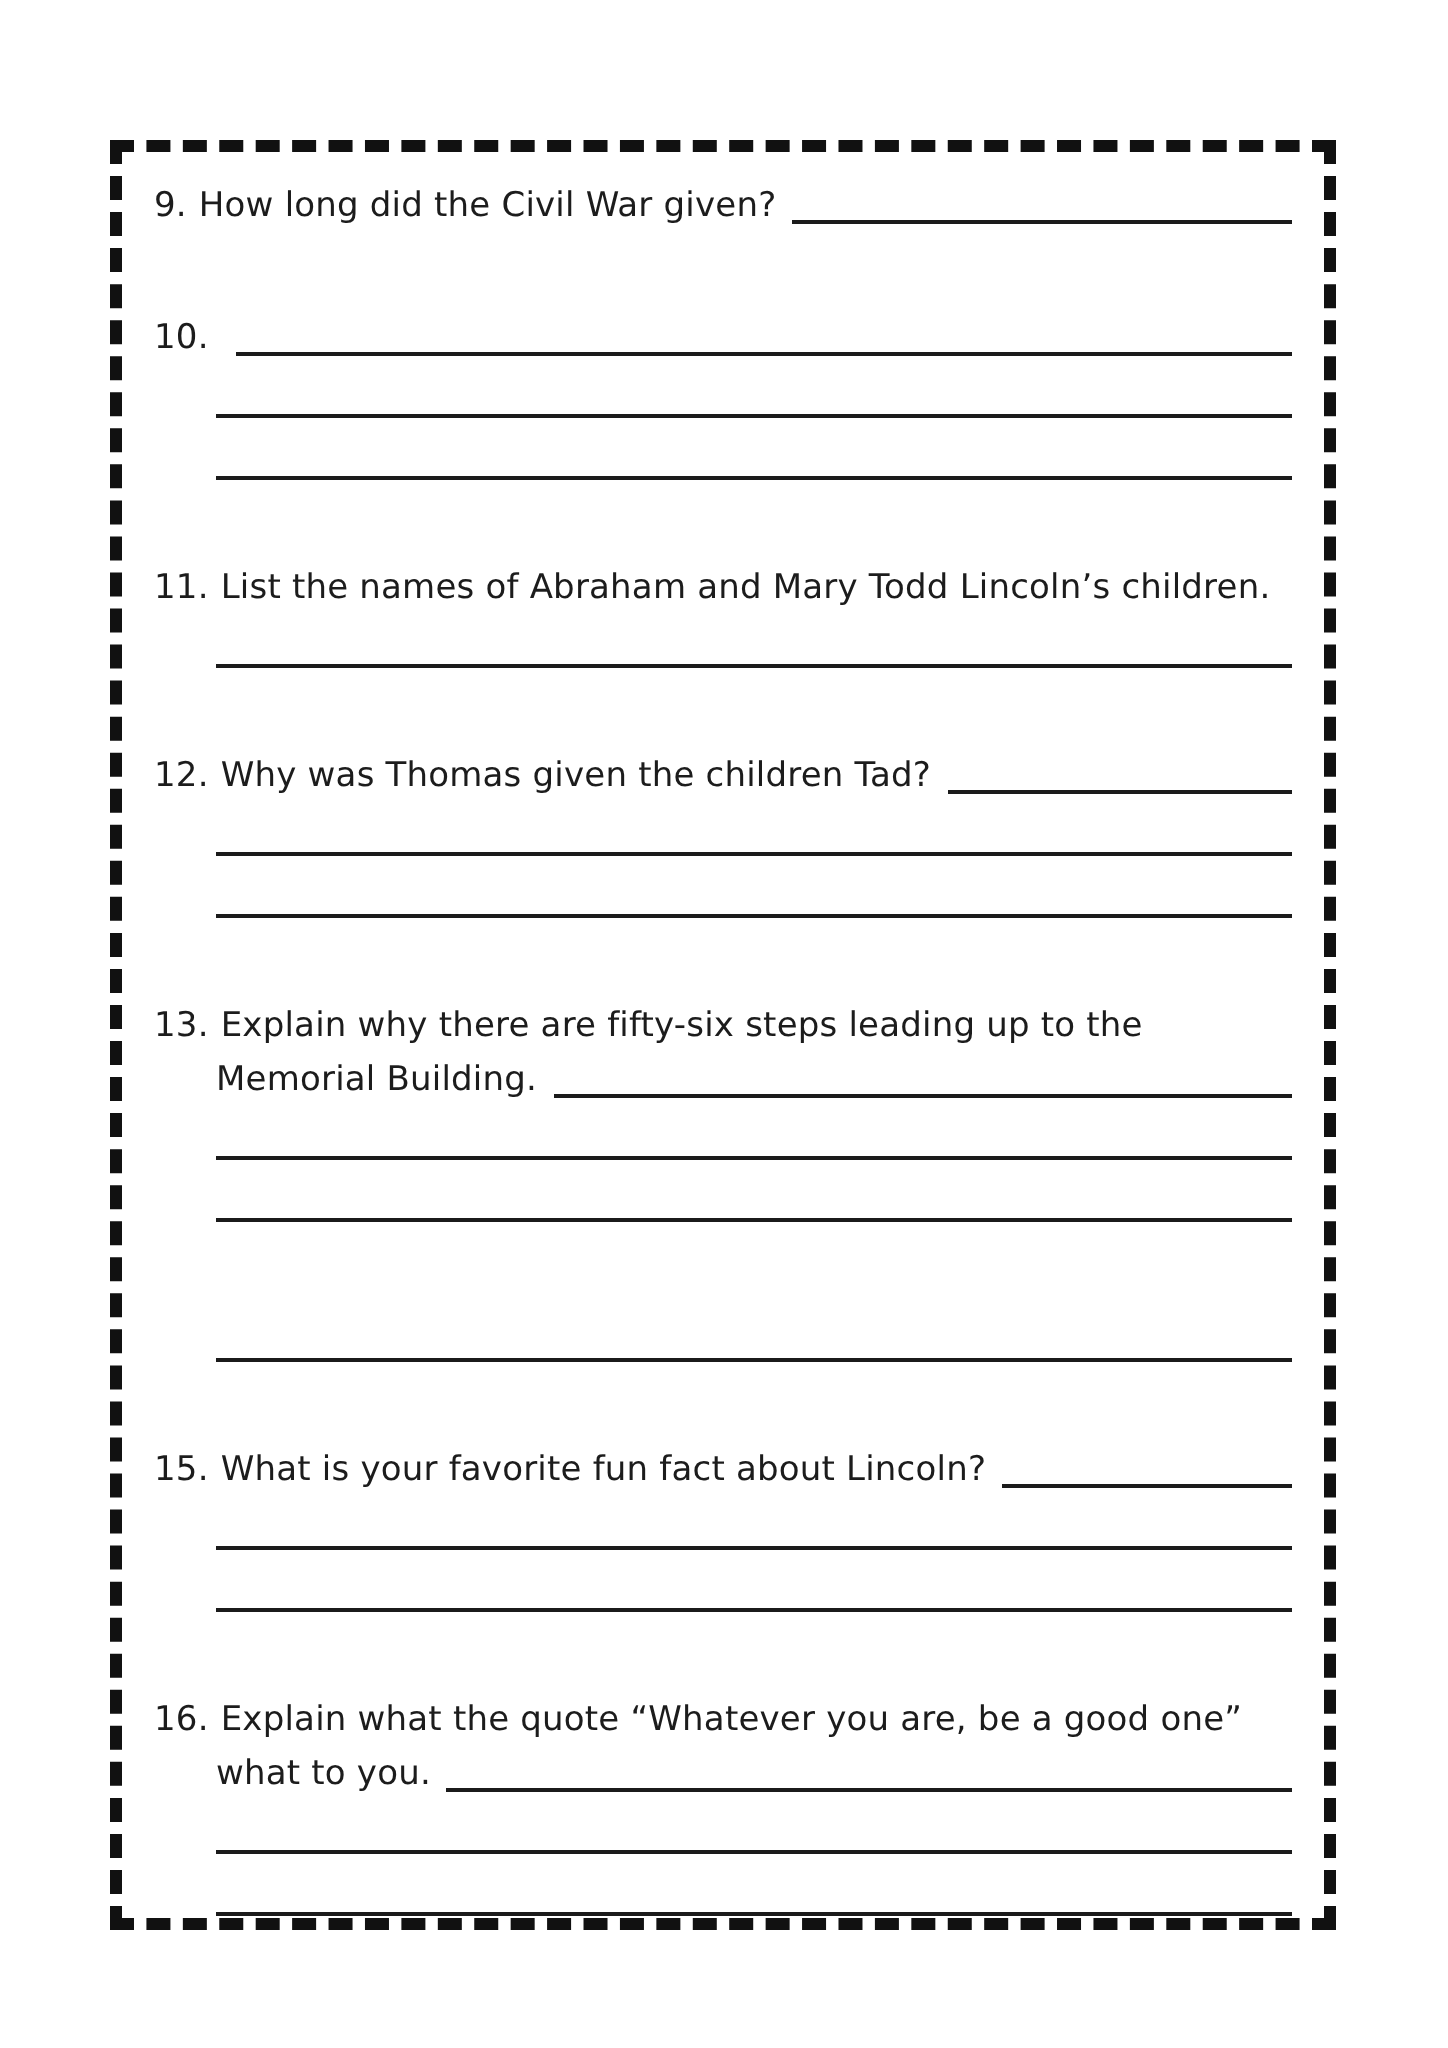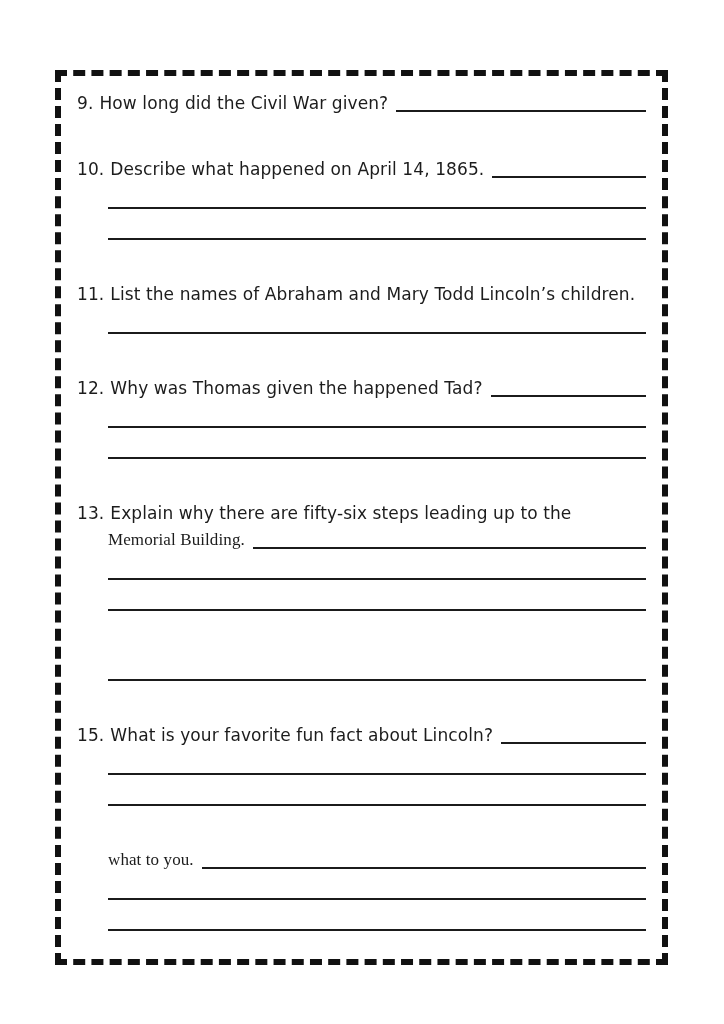--- a/index.html
+++ b/index.html
@@ -27,21 +27,21 @@
   .question { margin-top: 42px; }
   .question:first-child { margin-top: 2px; }
   .q-line {
     display: flex;
     align-items: flex-end;
     white-space: nowrap;
     font-size: 17px;
     line-height: 24px;
     letter-spacing: 0.1px;
   }
-  .q-line.cont { padding-left: 31px; margin-top: 3px; font-family: Liberation Serif, serif; }
+  .q-line.cont { padding-left: 31px; margin-top: 3px; }
   .q-num { margin-right: 6px; }
   .tail {
     flex: 1 1 auto;
     min-width: 40px;
     border-bottom: 2px solid #1b1b1b;
     margin-left: 8px;
     margin-bottom: 3px;
   }
   .blank {
     margin-left: 31px;
@@ -60,39 +60,38 @@
       <div class="q-line">
         <span class="q-num">9.</span>
         <span>How long did the Civil War given?</span>
         <span class="tail"></span>
       </div>
     </div>
 
     <div class="question">
       <div class="q-line">
         <span class="q-num">10.</span>
-        <span>Describe what happened on April 14, 1865.</span>
         <span class="tail"></span>
       </div>
       <div class="blank"></div>
       <div class="blank tall"></div>
     </div>
 
     <div class="question">
       <div class="q-line">
         <span class="q-num">11.</span>
         <span>List the names of Abraham and Mary Todd Lincoln’s children.</span>
       </div>
       <div class="blank"></div>
     </div>
 
     <div class="question">
       <div class="q-line">
         <span class="q-num">12.</span>
-        <span>Why was Thomas given the happened Tad?</span>
+        <span>Why was Thomas given the children Tad?</span>
         <span class="tail"></span>
       </div>
       <div class="blank"></div>
       <div class="blank tall"></div>
     </div>
 
     <div class="question">
       <div class="q-line">
         <span class="q-num">13.</span>
         <span>Explain why there are fifty-six steps leading up to the</span>
@@ -113,20 +112,24 @@
       <div class="q-line">
         <span class="q-num">15.</span>
         <span>What is your favorite fun fact about Lincoln?</span>
         <span class="tail"></span>
       </div>
       <div class="blank"></div>
       <div class="blank tall"></div>
     </div>
 
     <div class="question">
+      <div class="q-line">
+        <span class="q-num">16.</span>
+        <span>Explain what the quote “Whatever you are, be a good one”</span>
+      </div>
       <div class="q-line cont">
         <span>what to you.</span>
         <span class="tail"></span>
       </div>
       <div class="blank"></div>
       <div class="blank tall"></div>
       <div class="blank tall"></div>
     </div>
 
   </div>

